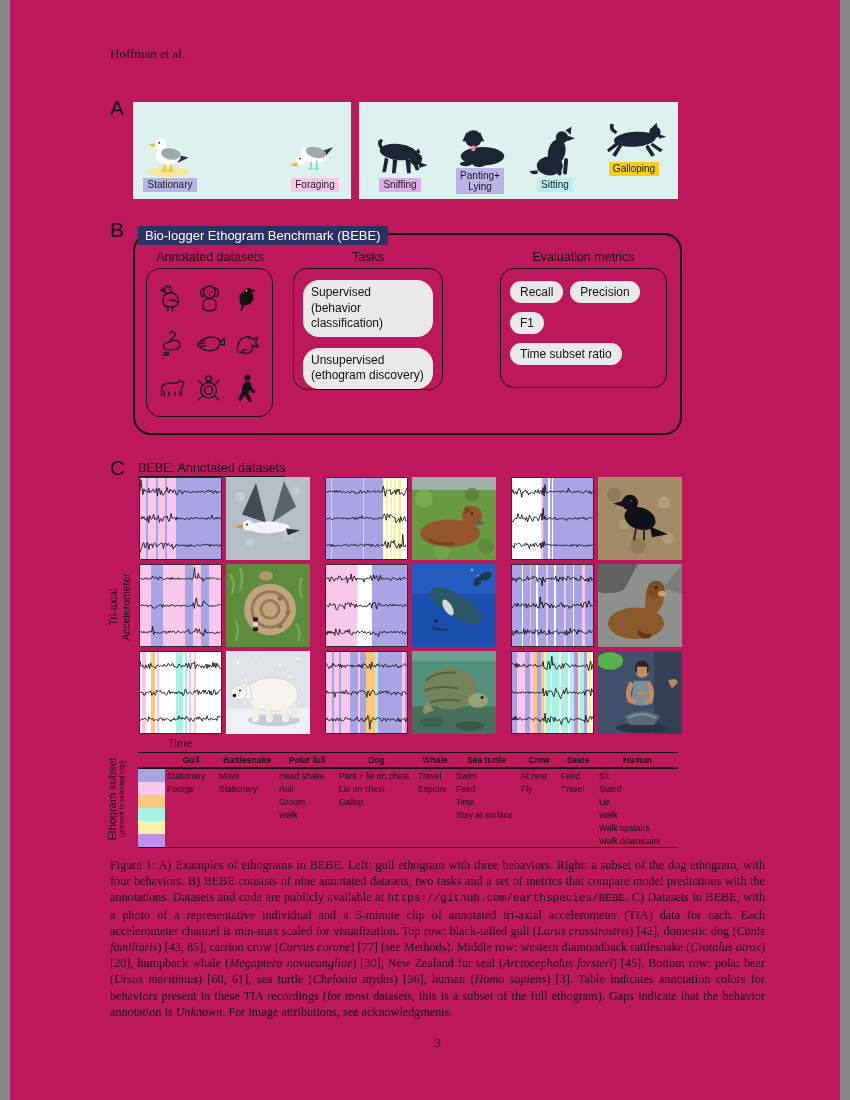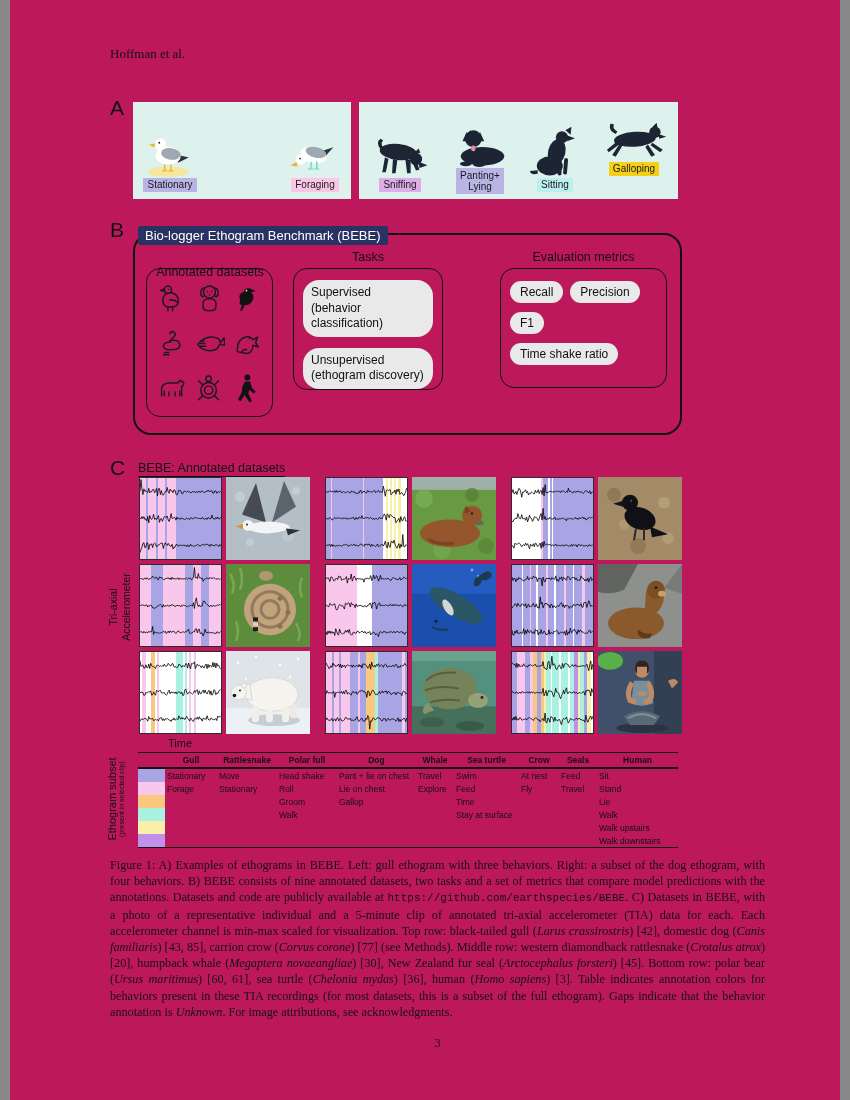--- a/index.html
+++ b/index.html
@@ -370,21 +370,21 @@
           <use href="#art-dog-gallop"></use>
         </svg>
       <div class="chip" style="margin-bottom: 23px; background: rgb(246, 208, 22);">Galloping</div>
     </div>
   </div>
 
   <div class="abs panel-label" style="left:100px;top:218px;">B</div>
   <div id="boxB" class="abs" style="left:123px;top:233px;width:545px;height:198px;"></div>
   <div id="bebe-title" class="abs" style="left: 128px; top: 226px; background: rgb(42, 50, 99);">Bio-logger Ethogram Benchmark (BEBE)</div>
 
-  <div class="abs sec-hdr" style="left:133px;top:250px;width:134px;margin-top:15px;">Annotated datasets</div>
+  <div class="abs sec-hdr" style="left:133px;top:250px;width:134px;">Annotated datasets</div>
   <div class="abs sec-hdr" style="left:283px;top:250px;width:150px;">Tasks</div>
   <div class="abs sec-hdr" style="left:490px;top:250px;width:167px;">Evaluation metrics</div>
 
   <div class="abs innerbox" style="left:136px;top:268px;width:127px;height:149px;display:grid;grid-template-columns:repeat(3,1fr);place-items:center;padding:7px;gap:1px;">
       <div class="bicon">
         <svg viewBox="0 0 34 34">
           <use href="#icon-gull"></use>
         </svg>
       </div>
       <div class="bicon">
@@ -435,21 +435,21 @@
       </div>
       <div class="taskbox">
         <div>Unsupervised</div>
         <div>(ethogram discovery)</div>
       </div>
     </div>
   <div class="abs innerbox" style="left:490px;top:268px;width:167px;height:120px;display:flex;flex-wrap:wrap;gap:9px 7px;align-content:flex-start;padding:12px 9px;">
       <div class="pill">Recall</div>
       <div class="pill">Precision</div>
       <div class="pill">F1</div>
-      <div class="pill">Time shake ratio</div>
+      <div class="pill">Time subset ratio</div>
     </div>
 
 
   <div class="abs panel-label" style="left:100px;top:456px;">C</div>
   <div id="c-title" class="abs" style="left:128px;top:461px;">BEBE: Annotated datasets</div>
 
   <div id="c-grid" class="abs" style="left:129px;top:477px;">
       <div class="ccell">
        <div class="accplot" style="background:linear-gradient(90deg,#f9c7ec 0%,#f9c7ec 8%,#a9a5e5 8%,#a9a5e5 10%,#f9c7ec 10%,#f9c7ec 20%,#a9a5e5 20%,#a9a5e5 22%,#f9c7ec 22%,#f9c7ec 31%,#a9a5e5 31%,#a9a5e5 33%,#f9c7ec 33%,#f9c7ec 44%,#a9a5e5 44%,#a9a5e5 100%)">
           <svg viewBox="0 0 100 100" preserveAspectRatio="none">

